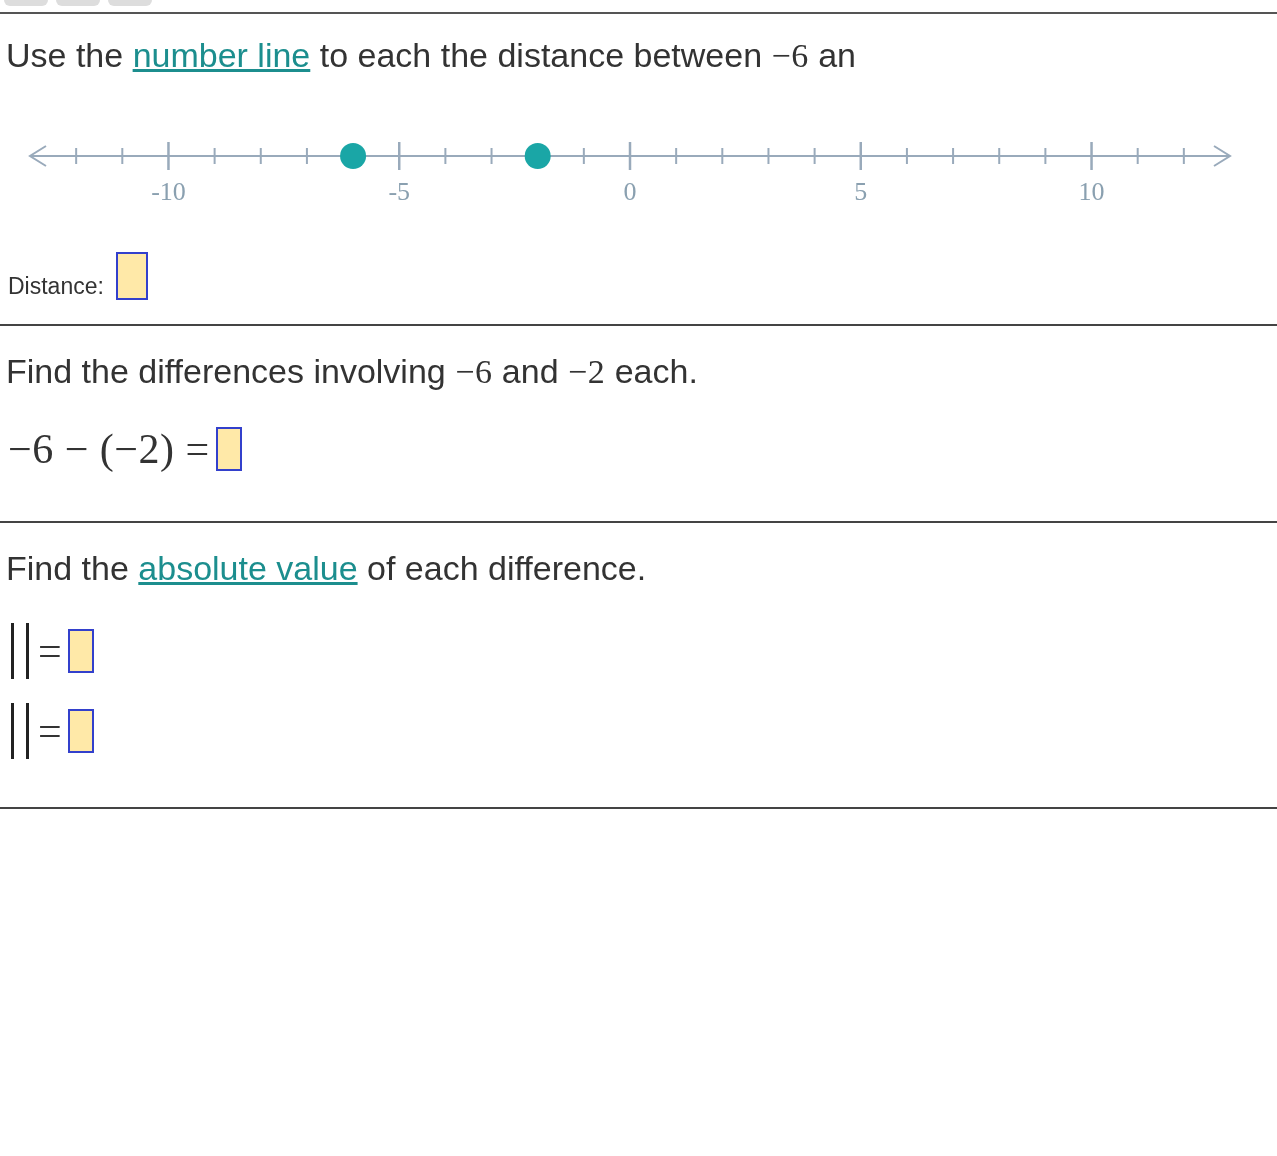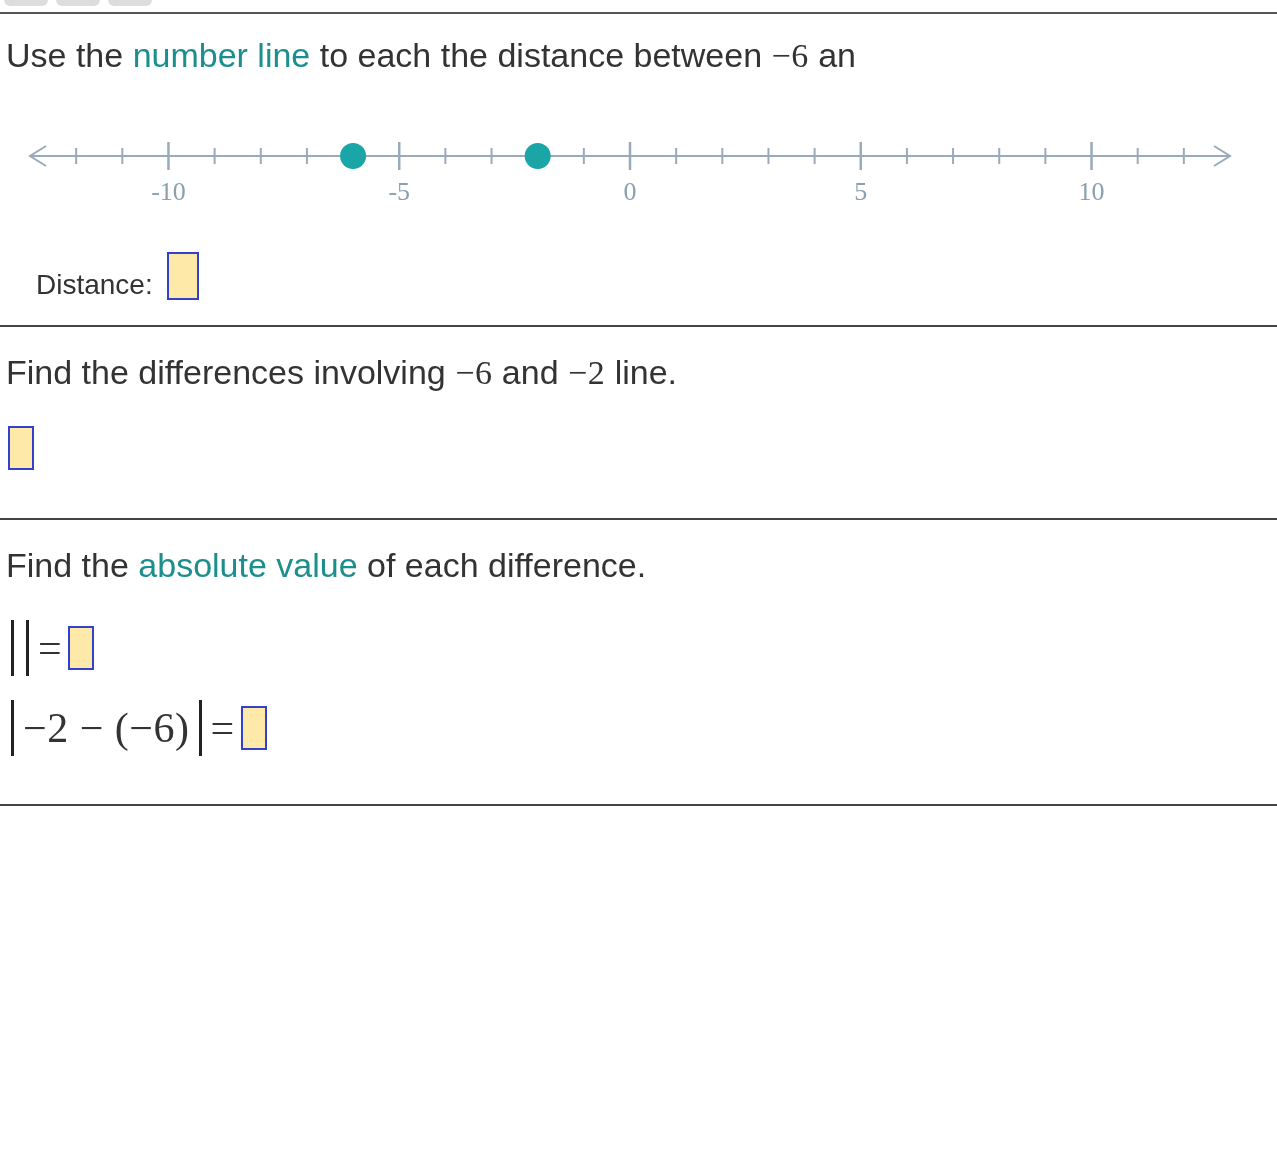--- a/index.html
+++ b/index.html
@@ -24,20 +24,21 @@
   }
   .instr {
     font-size: 34px;
     line-height: 1.4;
     white-space: nowrap;
     overflow: hidden;
     color: #333;
   }
   .link {
     color: #1c8e8e;
+    text-decoration: underline;
   }
   .mnum {
     font-family: "Times New Roman", serif;
     letter-spacing: 0.5px;
   }
   .number-line-wrap {
     margin: 50px 0 20px 4px;
   }
   .number-line {
     display: block;
@@ -49,24 +50,23 @@
   .number-line line.tick { stroke: #9ab; stroke-width: 2; }
   .number-line line.tick-major { stroke: #9ab; stroke-width: 2.5; }
   .number-line circle.point { fill: #1aa6a6; }
   .number-line text.label {
     fill: #8aa0b0;
     font-family: "Times New Roman", serif;
     font-size: 26px;
     text-anchor: middle;
   }
   .distance-row {
-    font-size: 28px;
+    font-size: 23px;
     margin-top: 22px;
     padding-left: 2px;
-    margin-left: 28px;
   }
   .answer-box {
     display: inline-block;
     vertical-align: -6px;
     width: 28px;
     height: 44px;
     border: 2px solid #3340cc;
     background: #ffe9a8;
     margin-left: 6px;
   }
@@ -179,24 +179,25 @@
     <div class="distance-row">
       <span>Distance:</span>
       <span class="answer-box"></span>
     </div>
   </div>
 
   <hr class="hr-dark">
 
   <div class="section2">
     <div class="instr instr2">
-      <span>Find the differences involving </span><span class="mnum">−6</span><span> and </span><span class="mnum">−2</span><span> line.</span>
+      <span>Find the differences involving </span><span class="mnum">−6</span><span> and </span><span class="mnum">−2</span><span> each.</span>
     </div>
 
     <div class="math-line">
+      <span class="seg">−6 − (−2) =</span>
       <span class="answer-box-sm"></span>
     </div>
 
   </div>
 
   <hr class="hr-dark">
 
   <div class="section2">
     <div class="instr instr2">
       <span>Find the </span><a class="link">absolute value</a><span> of each difference.</span>
@@ -204,21 +205,20 @@
 
     <div class="math-line">
       <span class="abs-bars"></span>
       <span class="abs-bars"></span>
       <span class="seg"> = </span>
       <span class="answer-box-sm"></span>
     </div>
 
     <div class="math-line">
       <span class="abs-bars"></span>
-      <span class="seg">−2 − (−6)</span>
       <span class="abs-bars"></span>
       <span class="seg"> = </span>
       <span class="answer-box-sm"></span>
     </div>
   </div>
 
   <hr class="hr-dark">
 
 </div>
 

